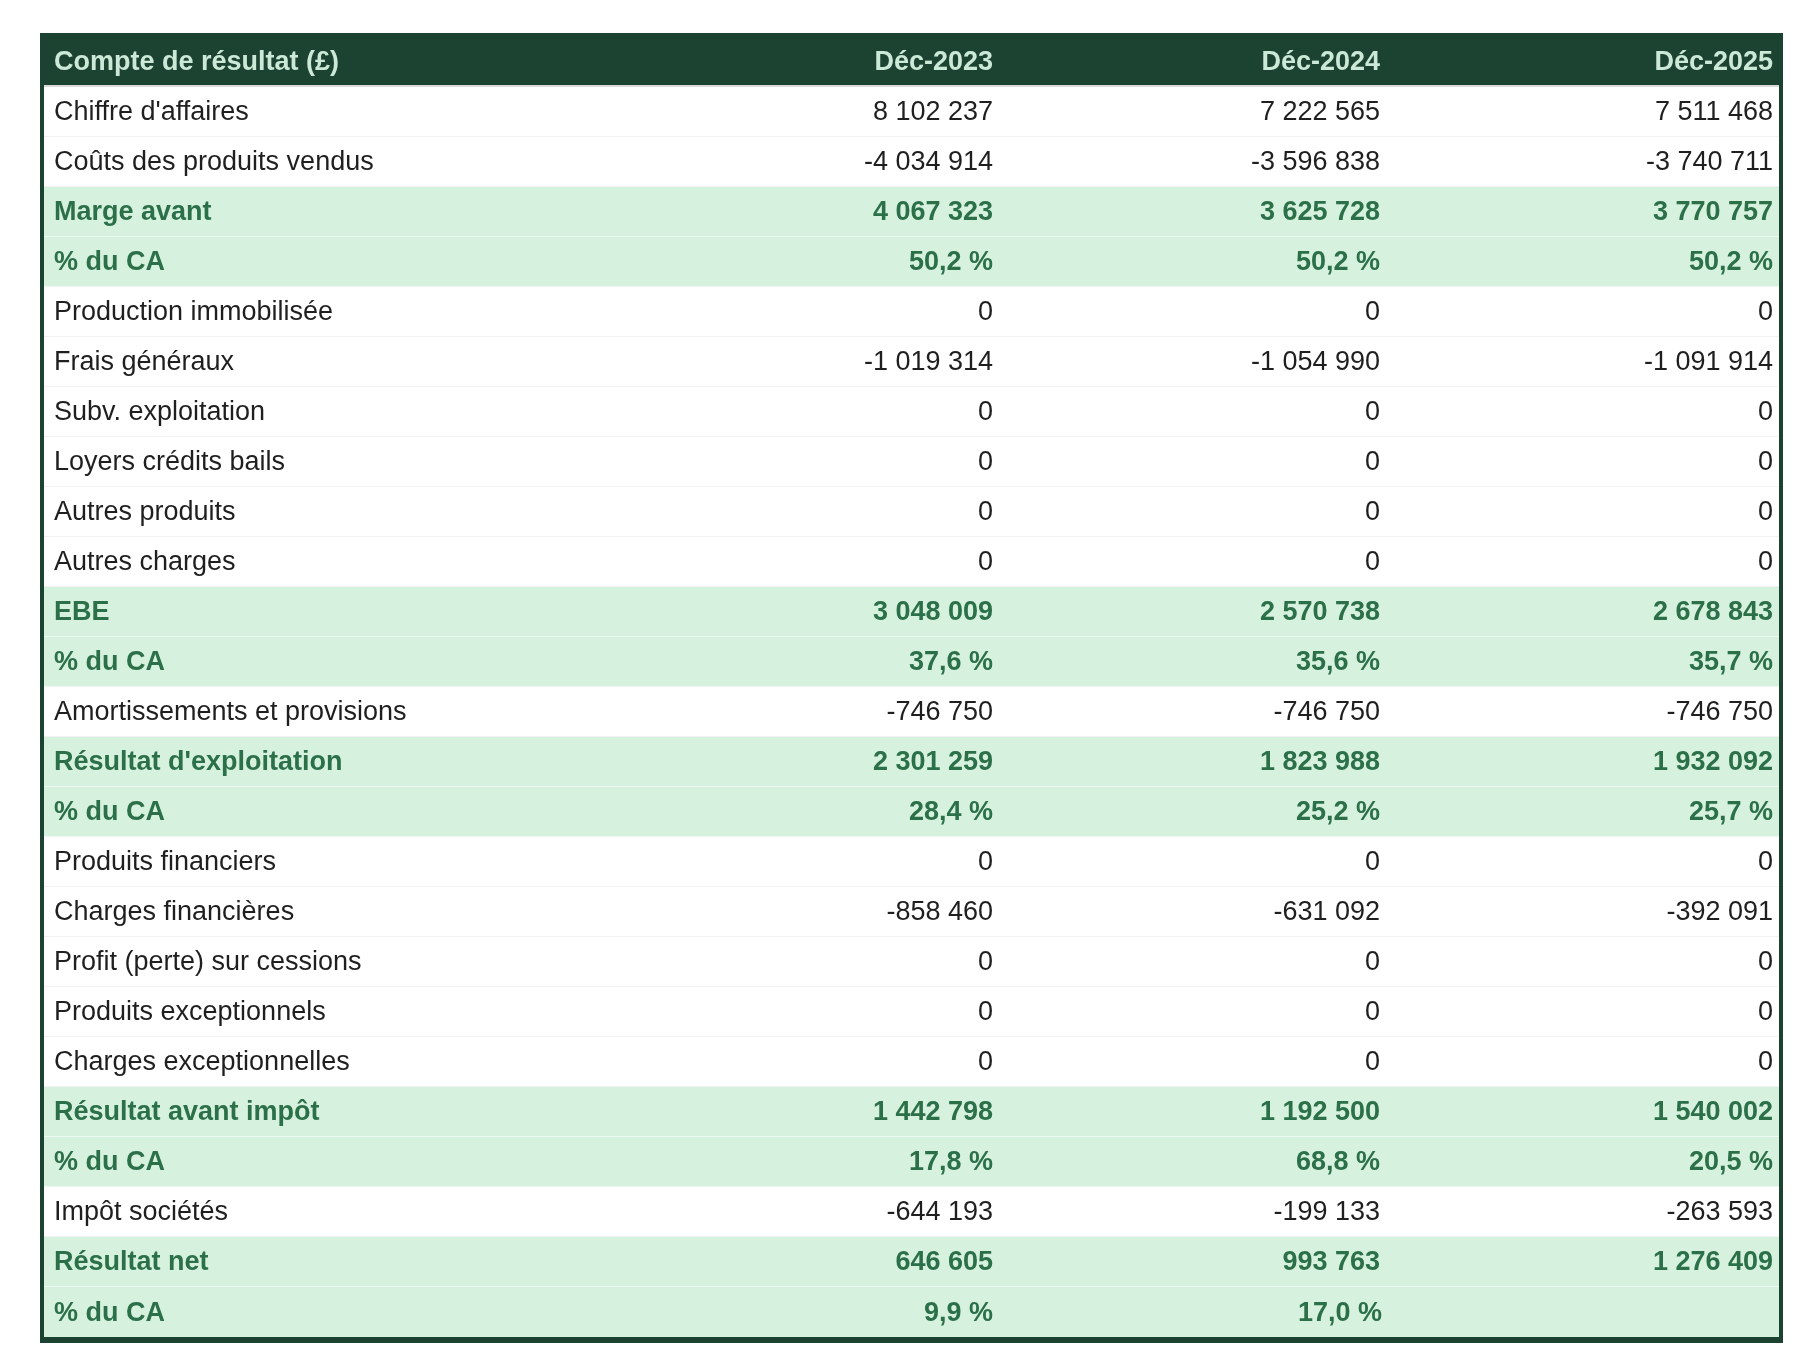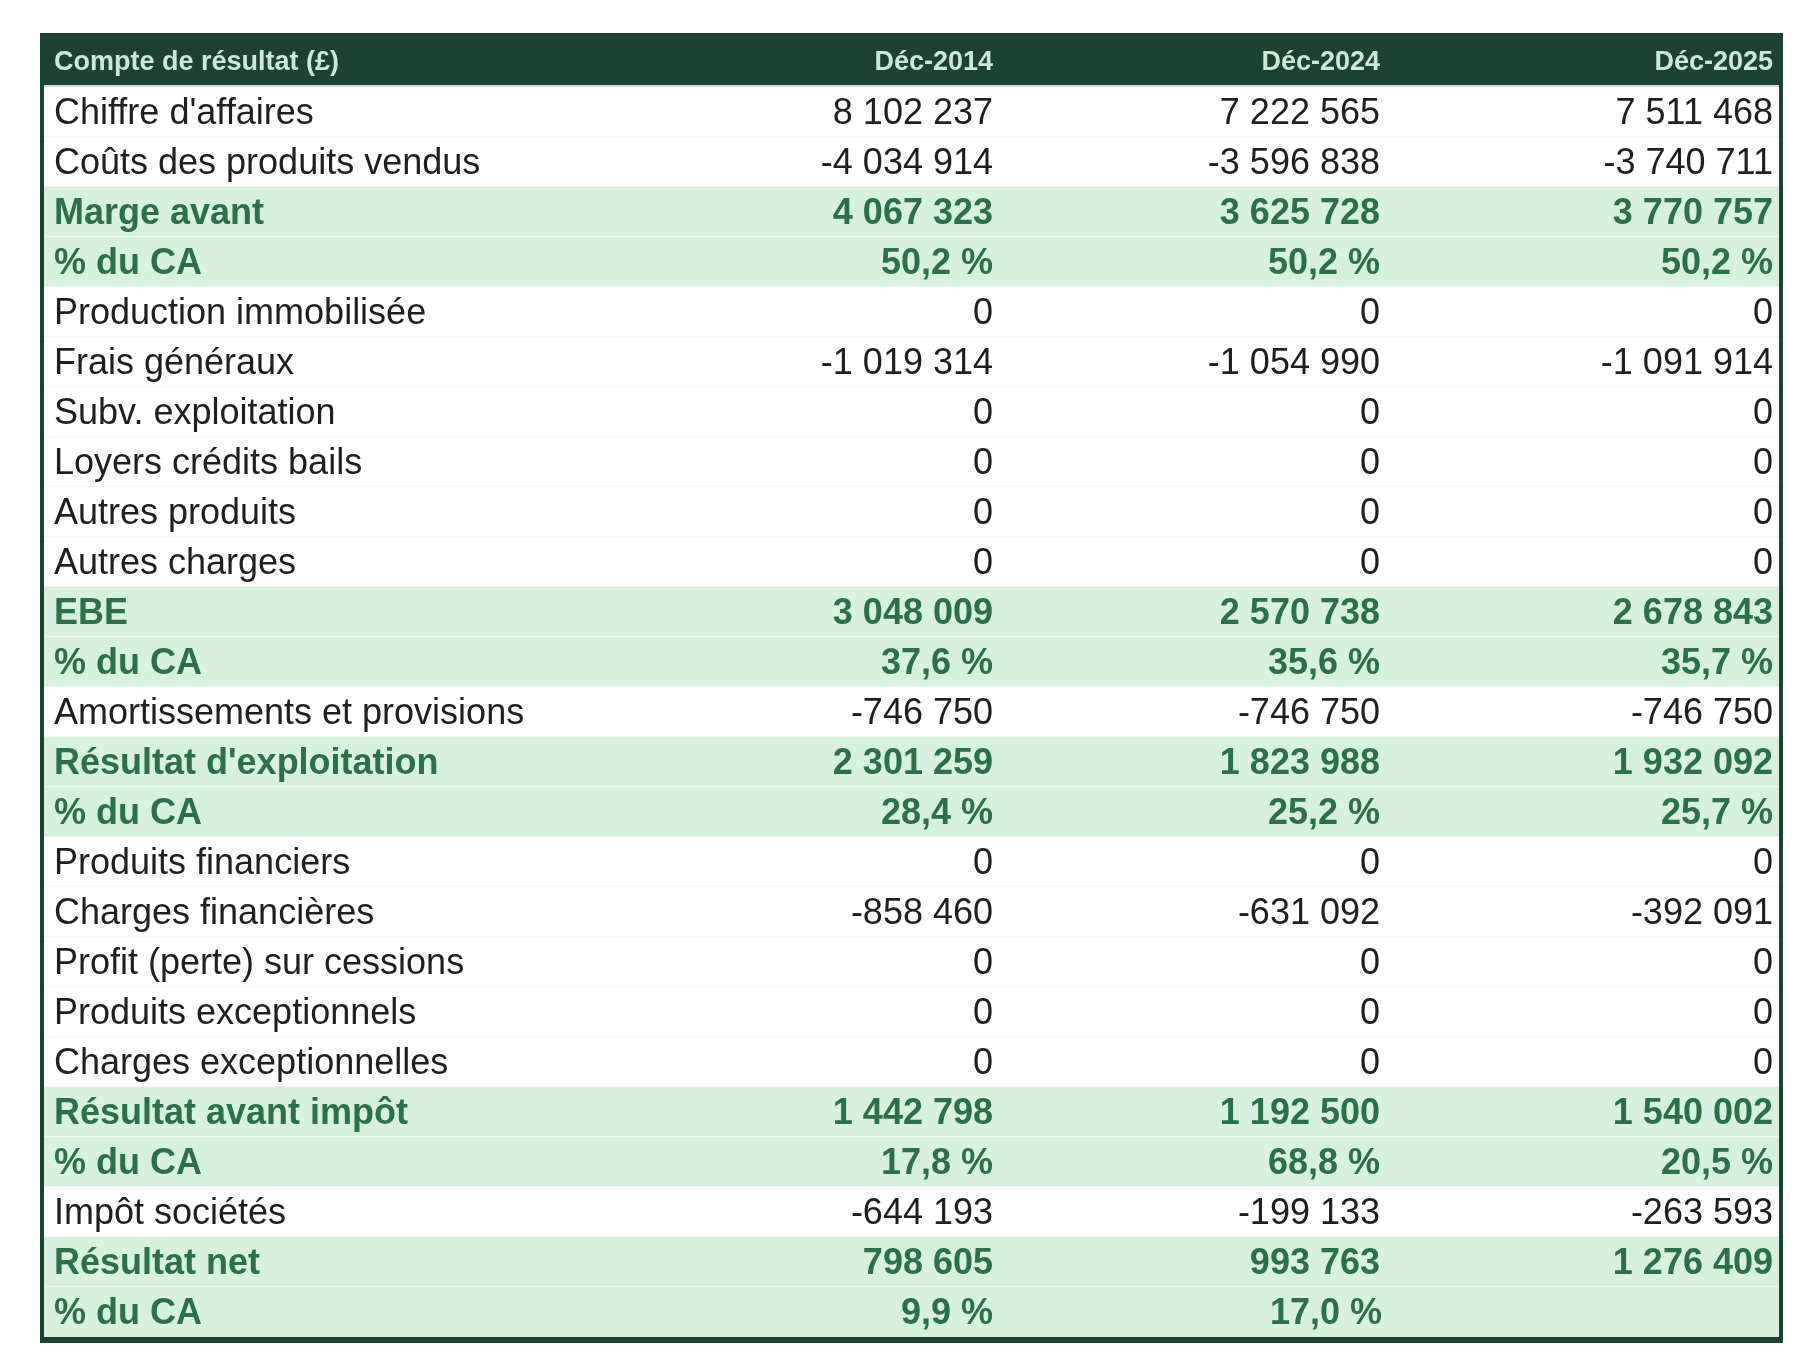--- a/index.html
+++ b/index.html
@@ -32,21 +32,21 @@
     background: #1c4232;
     color: #cbe9d6;
     font-weight: bold;
     font-size: 27px;
     border-bottom: 2px solid #d9d9d9;
   }
   .data-row {
     height: 50px;
     background: #ffffff;
     color: #1f1f1f;
-    font-size: 36px;
+    font-size: 27px;
     border-bottom: 1px solid #f2f2f2;
   }
   .data-row.highlight {
     background: #d6f1de;
     color: #2c7049;
     font-weight: bold;
     border-bottom: 1px solid rgba(255,255,255,0.55);
   }
   .data-row:last-child { border-bottom: none; }
   .cell-label {
@@ -61,21 +61,21 @@
   }
   .cell-num.c2, .cell-num.c3 { padding-right: 8px; }
   .cell-num.c4 { padding-right: 6px; }
 </style>
 </head>
 <body>
 
 <div class="table-wrap">
   <div class="row header-row">
     <div class="cell-label">Compte de résultat (£)</div>
-    <div class="cell-num c2">Déc-2014</div>
+    <div class="cell-num c2">Déc-2023</div>
     <div class="cell-num c3">Déc-2024</div>
     <div class="cell-num c4">Déc-2025</div>
   </div>
   <div>
       <div class="row data-row">
         <div class="cell-label">Chiffre d'affaires</div>
         <div class="cell-num c2">8 102 237</div>
         <div class="cell-num c3">7 222 565</div>
         <div class="cell-num c4">7 511 468</div>
       </div>
@@ -206,21 +206,21 @@
         <div class="cell-num c4">20,5 %</div>
       </div>
       <div class="row data-row">
         <div class="cell-label">Impôt sociétés</div>
         <div class="cell-num c2">-644 193</div>
         <div class="cell-num c3">-199 133</div>
         <div class="cell-num c4">-263 593</div>
       </div>
       <div class="row data-row highlight">
         <div class="cell-label">Résultat net</div>
-        <div class="cell-num c2">798 605</div>
+        <div class="cell-num c2">646 605</div>
         <div class="cell-num c3">993 763</div>
         <div class="cell-num c4">1 276 409</div>
       </div>
       <div class="row data-row highlight">
         <div class="cell-label">% du CA</div>
         <div class="cell-num c2">9,9 %</div>
         <div class="cell-num c4">17,0 %</div>
       </div>
     </div>
 </div>

